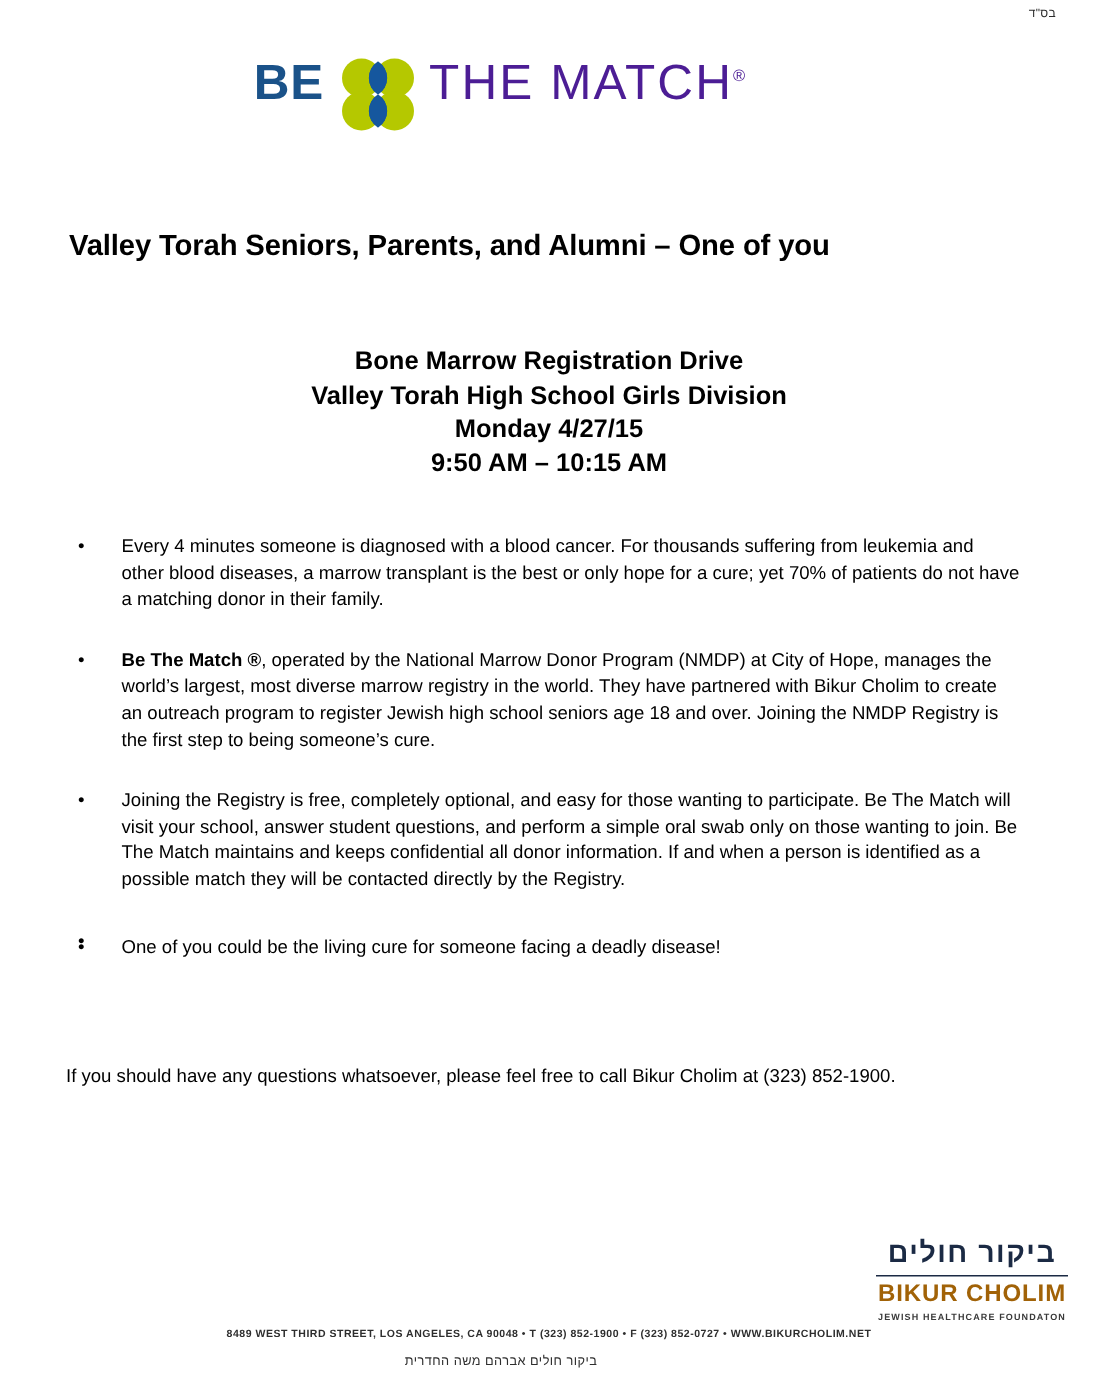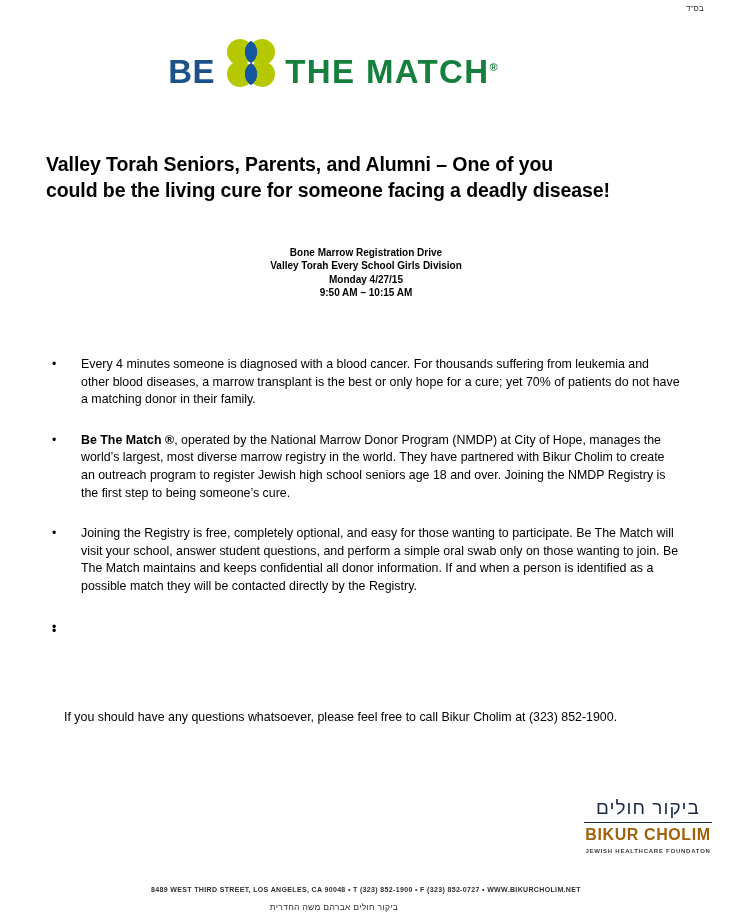--- a/index.html
+++ b/index.html
@@ -26,40 +26,40 @@
     letter-spacing: 0.2px;
   }
 
   
   .btm-logo {
     position: absolute;
     top: 38px;
     left: 0;
     width: 666px;
     display: flex;
-    align-items: flex-end;
+    align-items: flex-start;
     justify-content: center;
   }
   .btm-be {
     font-size: 33px;
     font-weight: bold;
     color: #1a5289;
     letter-spacing: 0.5px;
     line-height: 1;
   }
   .btm-flower {
     width: 50px;
     height: 50px;
     margin: 0 9px 0 11px;
     flex: none;
   }
   .btm-the-match {
     font-size: 33px;
-    font-weight: bold;
-    color: #15803d;
+    font-weight: normal;
+    color: #4c1d95;
     letter-spacing: 1.4px;
     line-height: 1;
   }
   .btm-reg {
     font-size: 11px;
     vertical-align: super;
     letter-spacing: 0;
   }
 
   
@@ -71,25 +71,25 @@
     text-align: left;
     font-size: 19.5px;
     font-weight: bold;
     line-height: 1.32;
     letter-spacing: -0.1px;
   }
 
   
   .event-block {
     position: absolute;
-    top: 246px;
+    top: 230px;
     left: 46px;
     width: 640px;
     text-align: center;
-    font-size: 10px;
+    font-size: 17px;
     font-weight: bold;
     line-height: 1.33;
   }
 
   
   .bullets {
     position: absolute;
     top: 356px;
     left: 50px;
     width: 630px;
@@ -113,39 +113,39 @@
   }
 
   
   .closing {
     position: absolute;
     top: 709px;
     left: 44px;
     width: 640px;
     font-size: 12.4px;
     line-height: 1.42;
-    margin-left: 20px;
   }
 
   
   .bikur-logo {
     position: absolute;
     top: 798px;
     left: 578px;
     width: 140px;
     text-align: center;
   }
   .bikur-heb {
     font-size: 19px;
-    font-weight: normal;
+    font-weight: bold;
     color: #1b2a४4;
     color: #1b2a44;
     line-height: 1.1;
     letter-spacing: 1px;
     padding-bottom: 2px;
+    margin-top: 28px;
   }
   .bikur-rule {
     height: 1.5px;
     background: #1b2a44;
     width: 128px;
     margin: 1px auto 3px auto;
   }
   .bikur-en {
     font-size: 16px;
     font-weight: bold;
@@ -210,26 +210,25 @@
     <path d="M28 28 m 0 0 a 26 26 0 0 0 22 22 a 26 26 0 0 0 -22 -22" fill="#15579e" opacity="0"></path>
     <path d="M50 6 A26 26 0 0 0 50 50 A26 26 0 0 0 50 6 Z" fill="#15579e"></path>
     <path d="M50 50 A26 26 0 0 0 50 94 A26 26 0 0 0 50 50 Z" fill="#15579e"></path>
   </svg>
 
   <span class="btm-the-match"><span>THE MATCH</span><span class="btm-reg">®</span></span>
 </div>
 
 <div class="headline">
   <div>Valley Torah Seniors, Parents, and Alumni – One of you</div>
-  <div>could be the living cure for someone facing a deadly disease!</div>
 </div>
 
 <div class="event-block">
   <div>Bone Marrow Registration Drive</div>
-  <div>Valley Torah Every School Girls Division</div>
+  <div>Valley Torah High School Girls Division</div>
   <div>Monday 4/27/15</div>
   <div>9:50 AM – 10:15 AM</div>
 </div>
 
 <div class="bullets">
 
   <div class="bullet-item">
     <span class="dot">•</span>
     <span>Every 4 minutes someone is diagnosed with a blood cancer.  For thousands suffering from leukemia and other blood diseases, a marrow transplant is the best or only hope for a cure; yet 70% of patients do not have a matching donor in their family.</span>
   </div>
@@ -243,20 +242,21 @@
     <span class="dot">•</span>
     <span>Joining the Registry is free, completely optional, and easy for those wanting to participate.  Be The Match will visit your school, answer student questions, and perform a simple oral swab only on those wanting to join.  Be The Match maintains and keeps confidential all donor information.  If and when a person is identified as a possible match they will be contacted directly by the Registry.</span>
   </div>
 
   <div class="bullet-item" style="margin-bottom:27px;">
     <span class="dot">•</span>
   </div>
 
   <div class="bullet-item">
     <span class="dot">•</span>
+    <span>One of you could be the living cure for someone facing a deadly disease!</span>
   </div>
 
 </div>
 
 <div class="closing">
   <div>If you should have any questions whatsoever, please feel free to call Bikur Cholim at (323) 852-1900.</div>
 </div>
 
 <div class="bikur-logo">
   <div class="bikur-heb">ביקור חולים</div>

